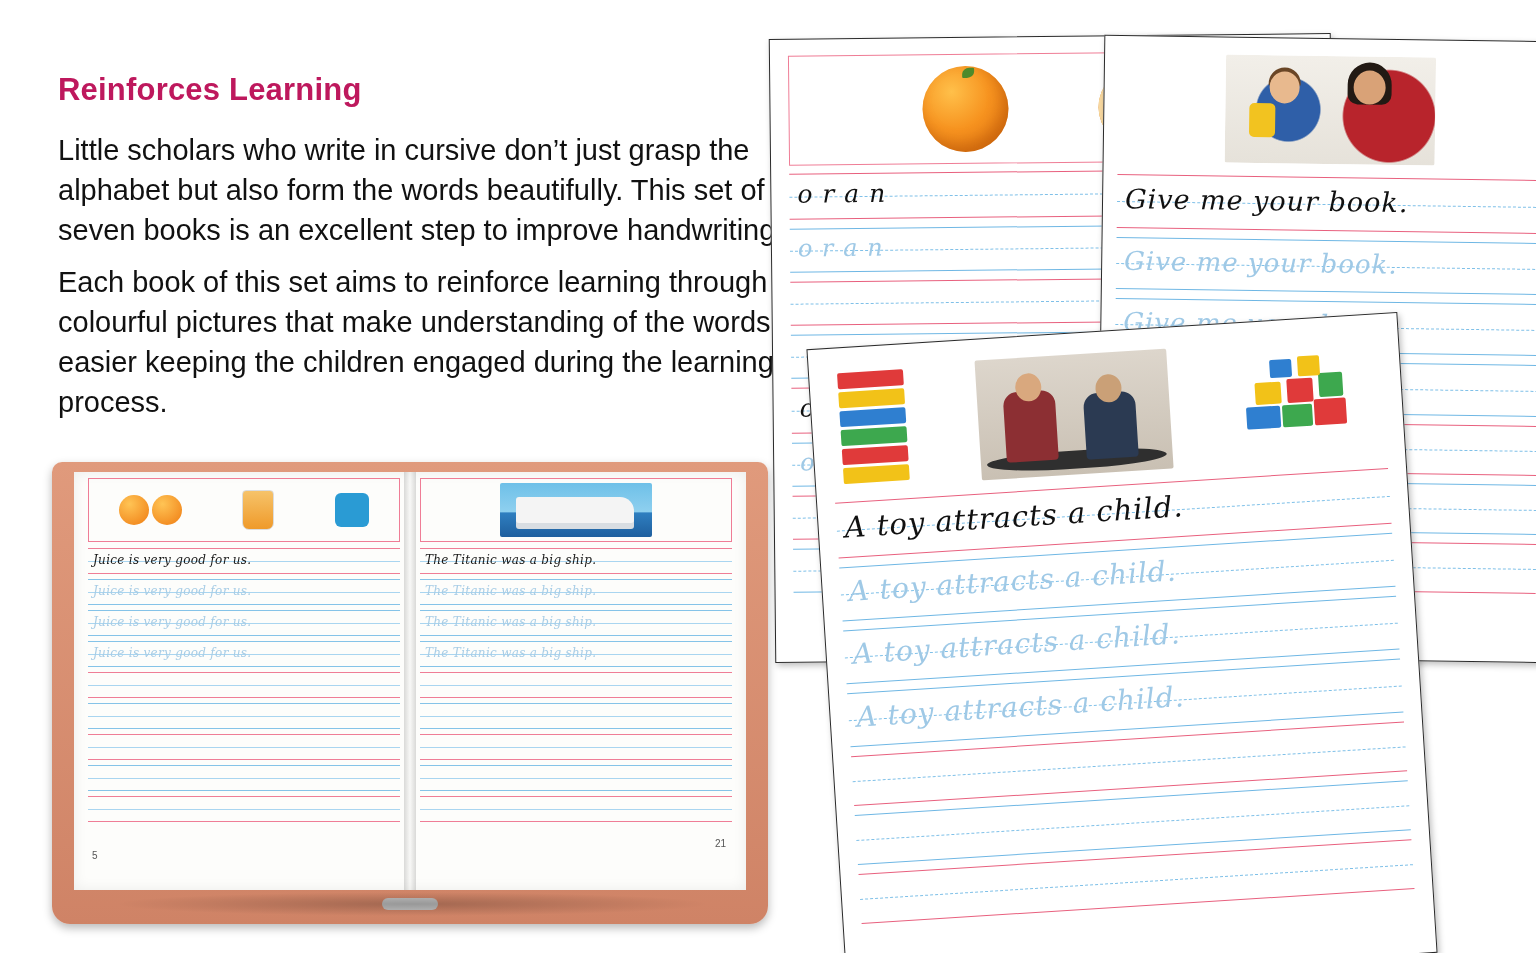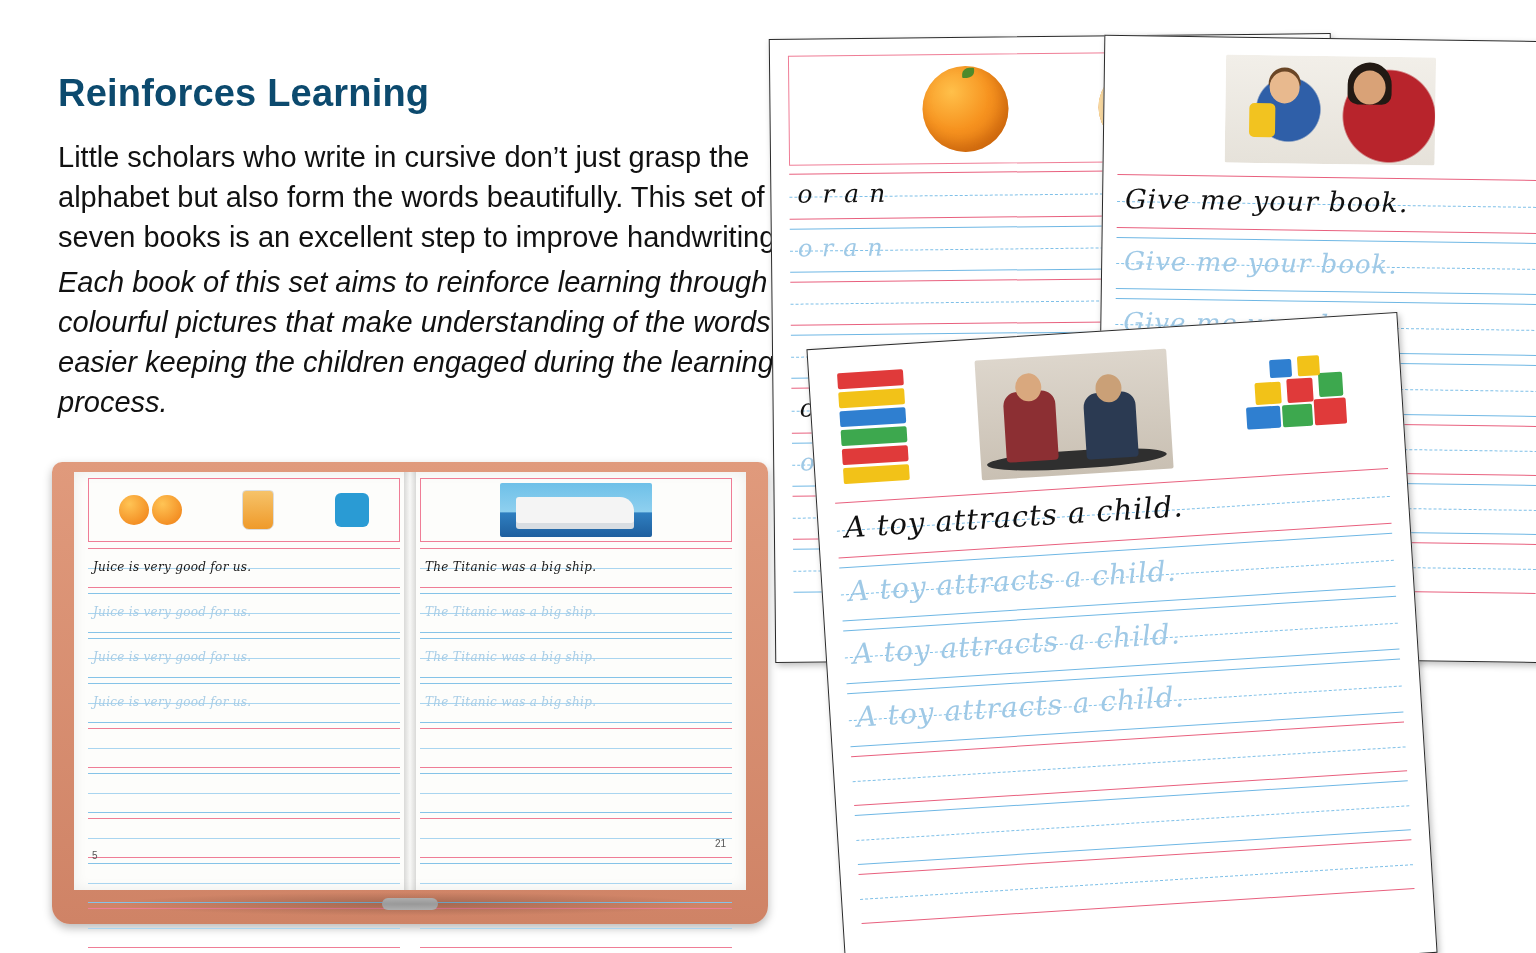--- a/index.html
+++ b/index.html
@@ -17,33 +17,33 @@
   }
 
   
   #text-block {
     position: absolute;
     left: 58px;
     top: 72px;
     width: 730px;
   }
   #heading {
-    font-size: 38px;
+    font-size: 31px;
     font-weight: bold;
     letter-spacing: 0.2px;
     margin: 0 4px 22px 0;
-    color: #0c4a6e;
+    color: #be185d;
   }
   .para {
     font-size: 29px;
     line-height: 40px;
     margin: 0;
     color: #111;
   }
-  .para + .para { margin-top: 5px; font-style: italic; }
+  .para + .para { margin-top: 12px; }
 
   
   .sheet {
     position: absolute;
     background: #ffffff;
     border: 1.5px solid #2a2a2a;
     box-shadow: 2px 3px 6px rgba(0,0,0,0.25);
     overflow: hidden;
   }
   .sheet-inner {
@@ -223,21 +223,21 @@
     position: absolute; left: 352px; top: 10px; width: 12px; height: 418px;
     background: linear-gradient(90deg, rgba(0,0,0,0.14), rgba(0,0,0,0.02), rgba(0,0,0,0.14));
   }
   .book-page { position: absolute; top: 16px; width: 312px; height: 402px; }
   #page-left { left: 36px; }
   #page-right { left: 368px; }
   .bk-rule {
     position: relative;
     border-top: 1.1px solid #ef7d96;
     border-bottom: 1.1px solid #ef7d96;
-    height: 40px;
+    height: 26px;
     margin-bottom: 5px;
     box-sizing: border-box;
   }
   .bk-rule.blue { border-color: #85c3e8; }
   .bk-rule .m { position:absolute; left:0; right:0; top:50%; border-top: 1px solid #a9d5f0;}
   .bk-hw {
     position: absolute; left: 5px; top: 50%;
     transform: translateY(-60%);
     font-family: "DejaVu Serif", serif;
     font-style: italic;

